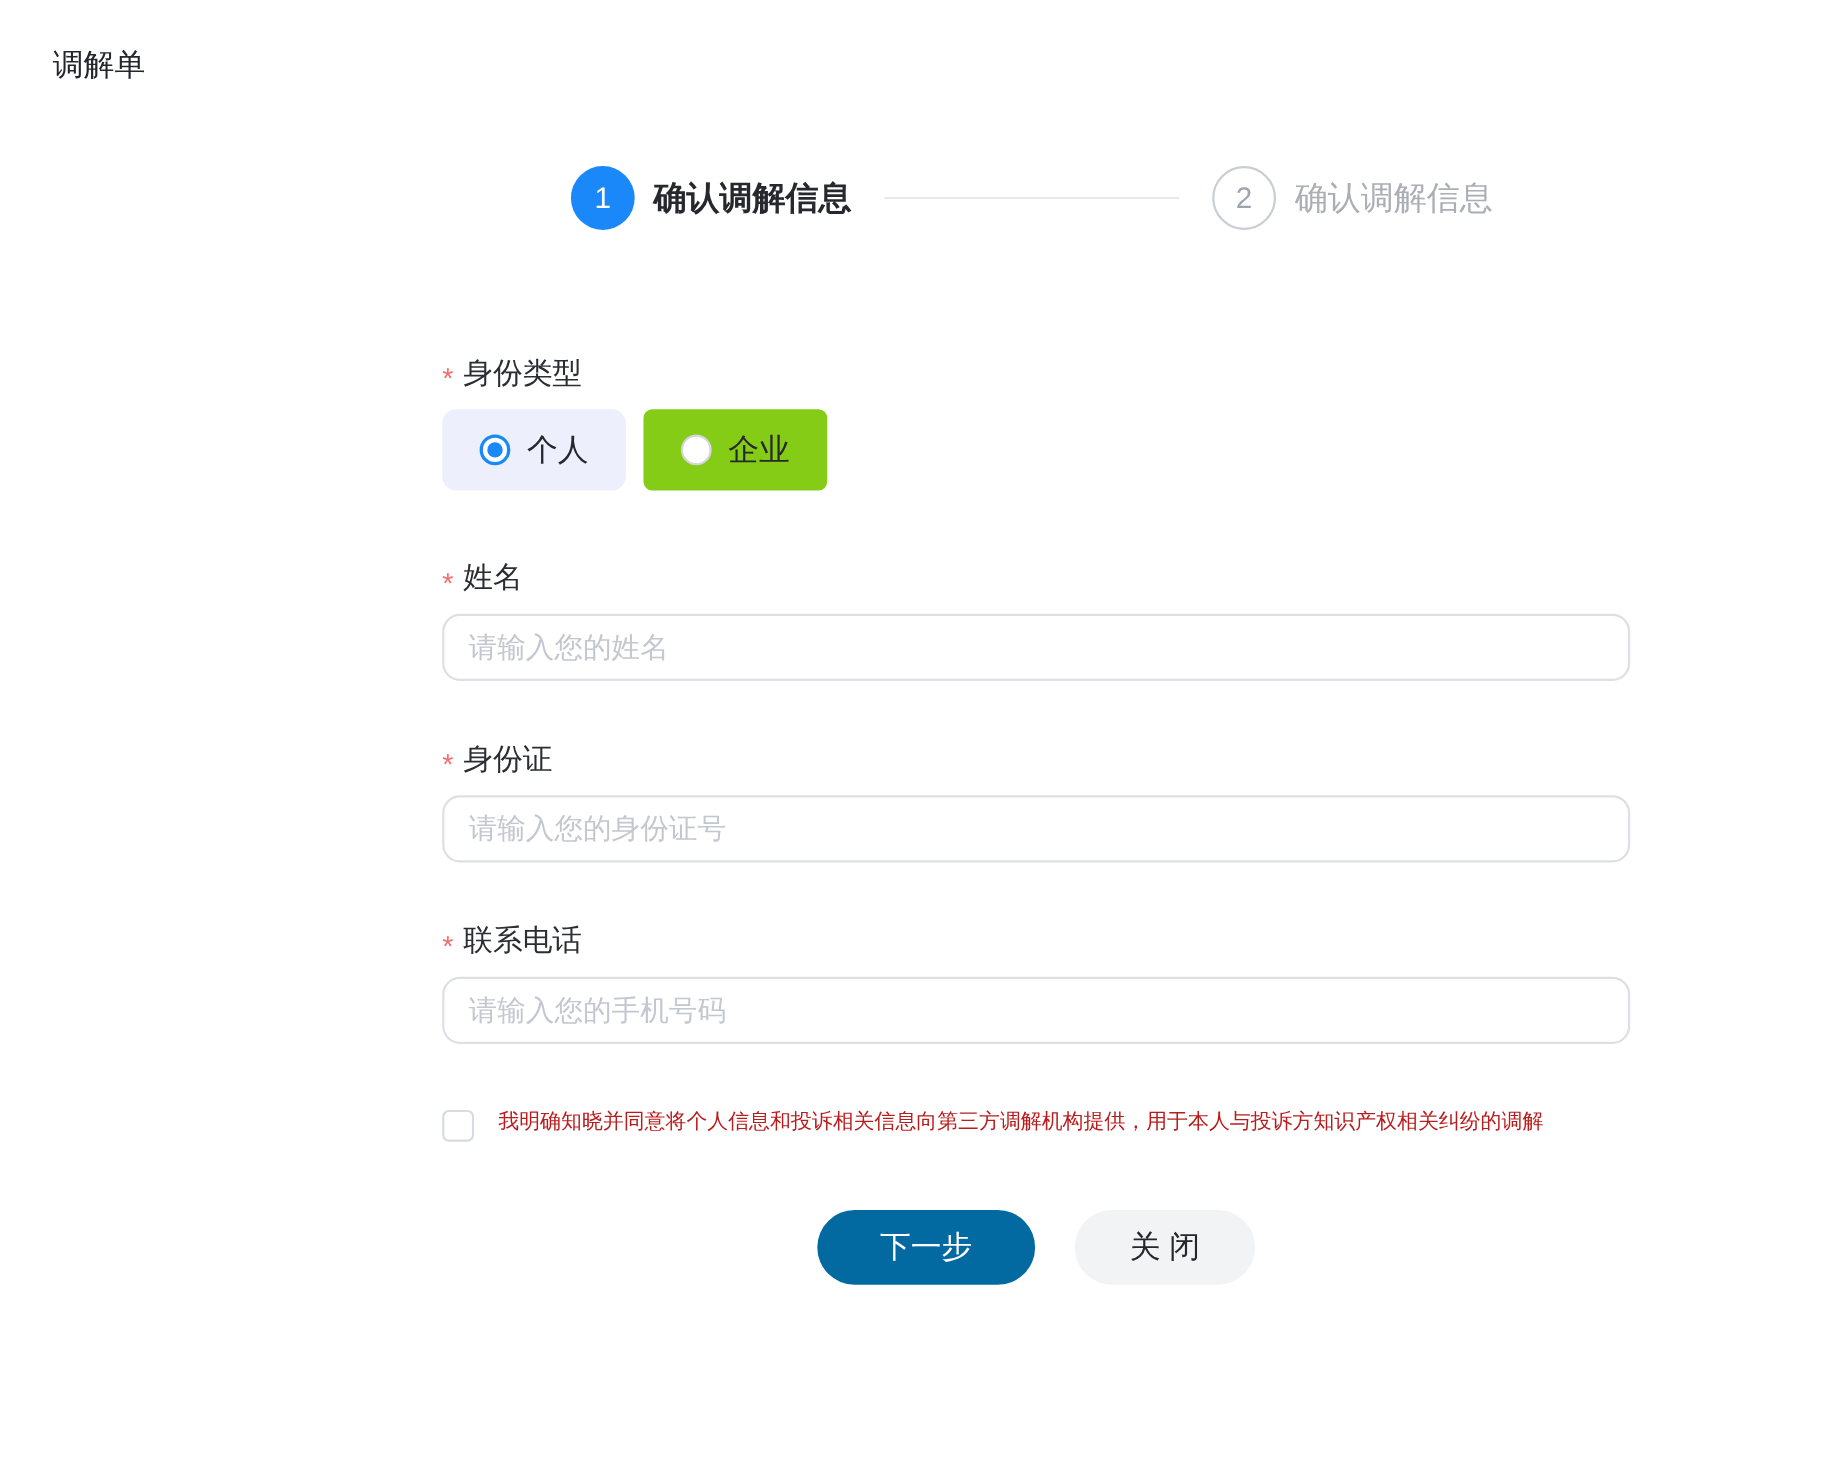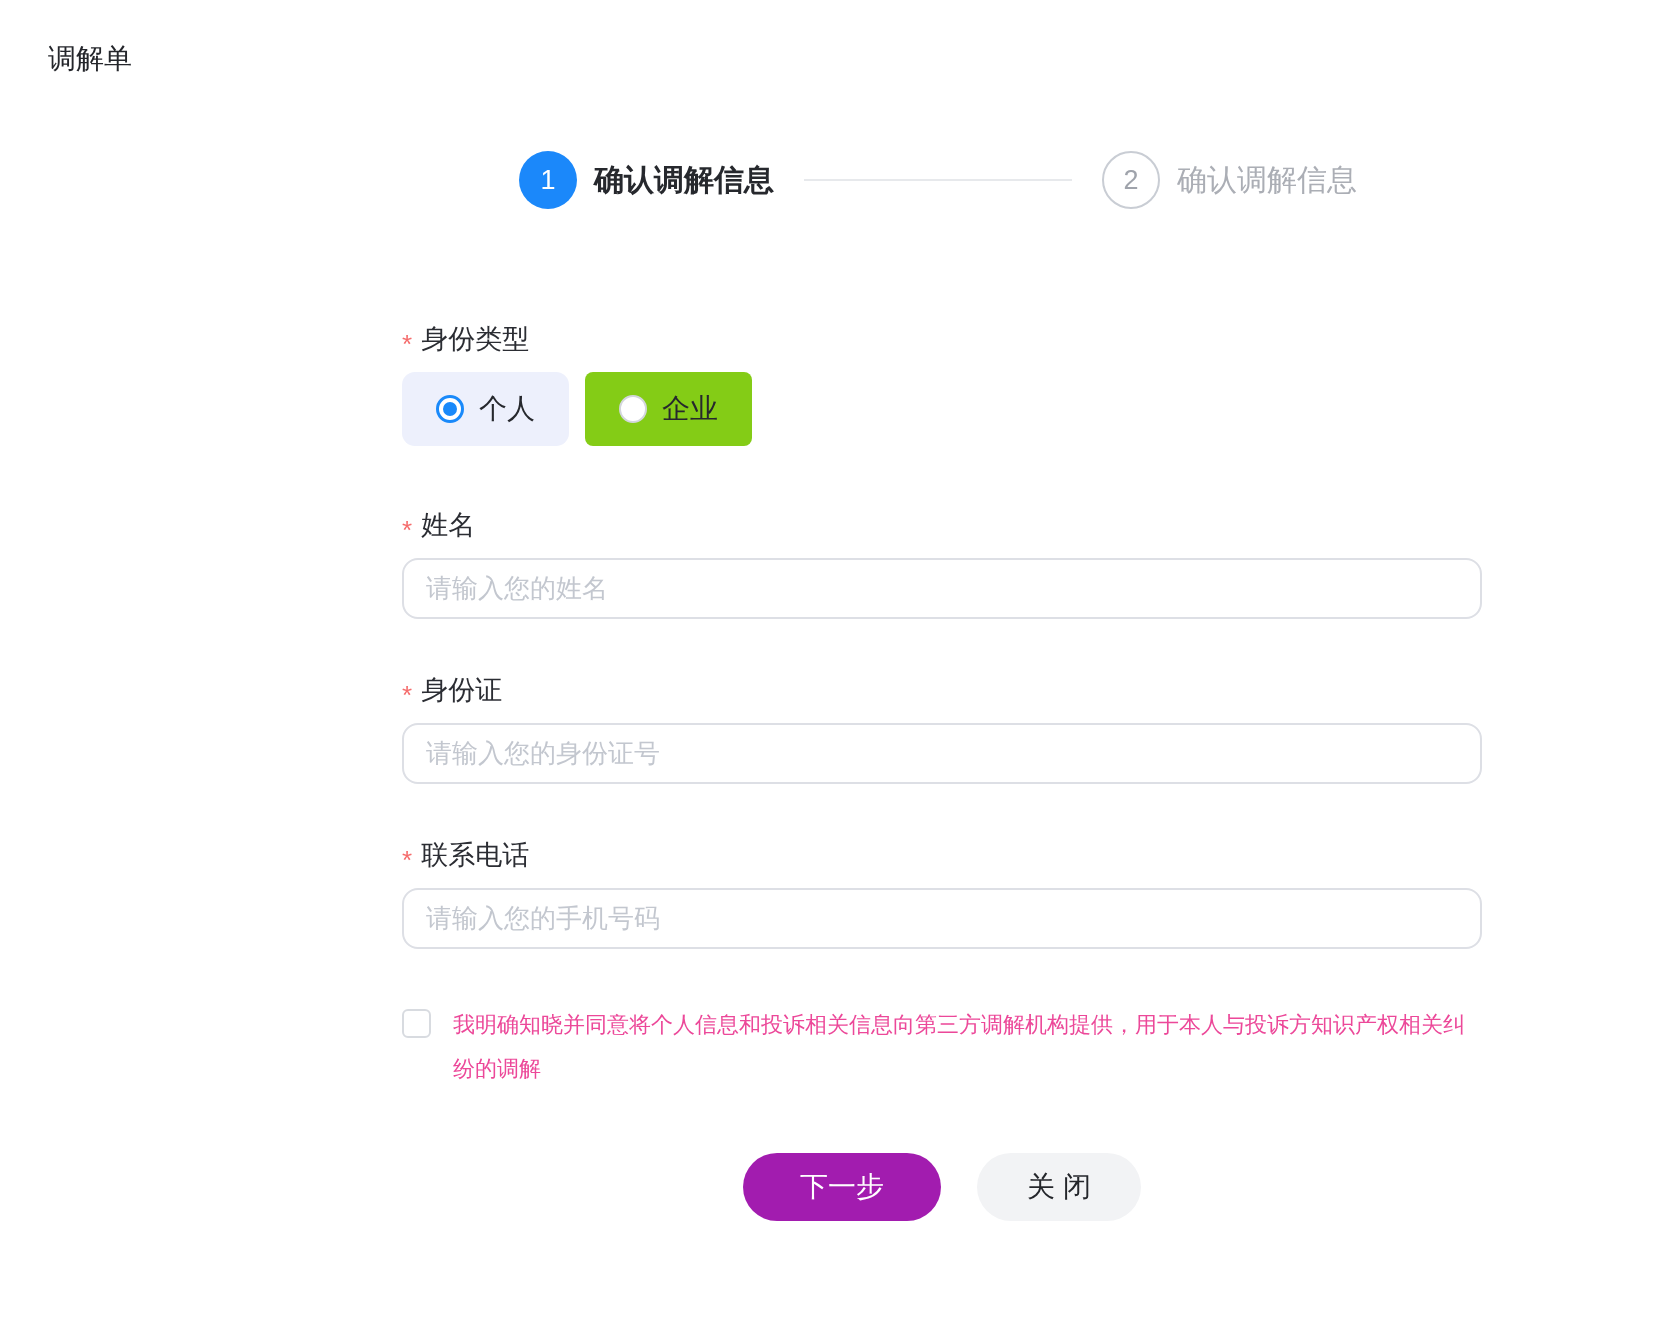--- a/index.html
+++ b/index.html
@@ -51,28 +51,28 @@
     padding:0 22px; font-size:26px; color:#2b2d33; outline:none; background:#ffffff; display:block;
     font-family:Liberation Sans, sans-serif;
   }
   .text-input::placeholder { color:#c3c7cf; }
 
   .agreement { margin-top:54px; display:flex; gap:22px; }
   .checkbox {
     flex:0 0 auto; width:29px; height:29px; border:2px solid #d8dbe0; border-radius:6px;
     margin-top:6px; background:#ffffff; cursor:pointer;
   }
-  .agreement-text { font-size:22px; line-height:44px; color:#ec4899; width:1012px; }
+  .agreement-text { font-size:19px; line-height:33px; color:#b91c1c; width:1012px; }
 
   .actions { margin-top:62px; display:flex; justify-content:center; gap:36px; }
   .btn {
     height:68px; border:none; border-radius:34px; font-size:28px;
     display:flex; align-items:center; justify-content:center; cursor:pointer; font-family:inherit;
   }
-  .btn-primary { width:198px; background:#a21caf; color:#ffffff; }
+  .btn-primary { width:198px; background:#0369a1; color:#ffffff; }
   .btn-plain { width:164px; background:#f2f3f5; color:#24262b; }
 </style>
 </head>
 <body>
 
 <div class="page">
 
   <div class="page-title">调解单</div>
 
   <div class="stepper">

